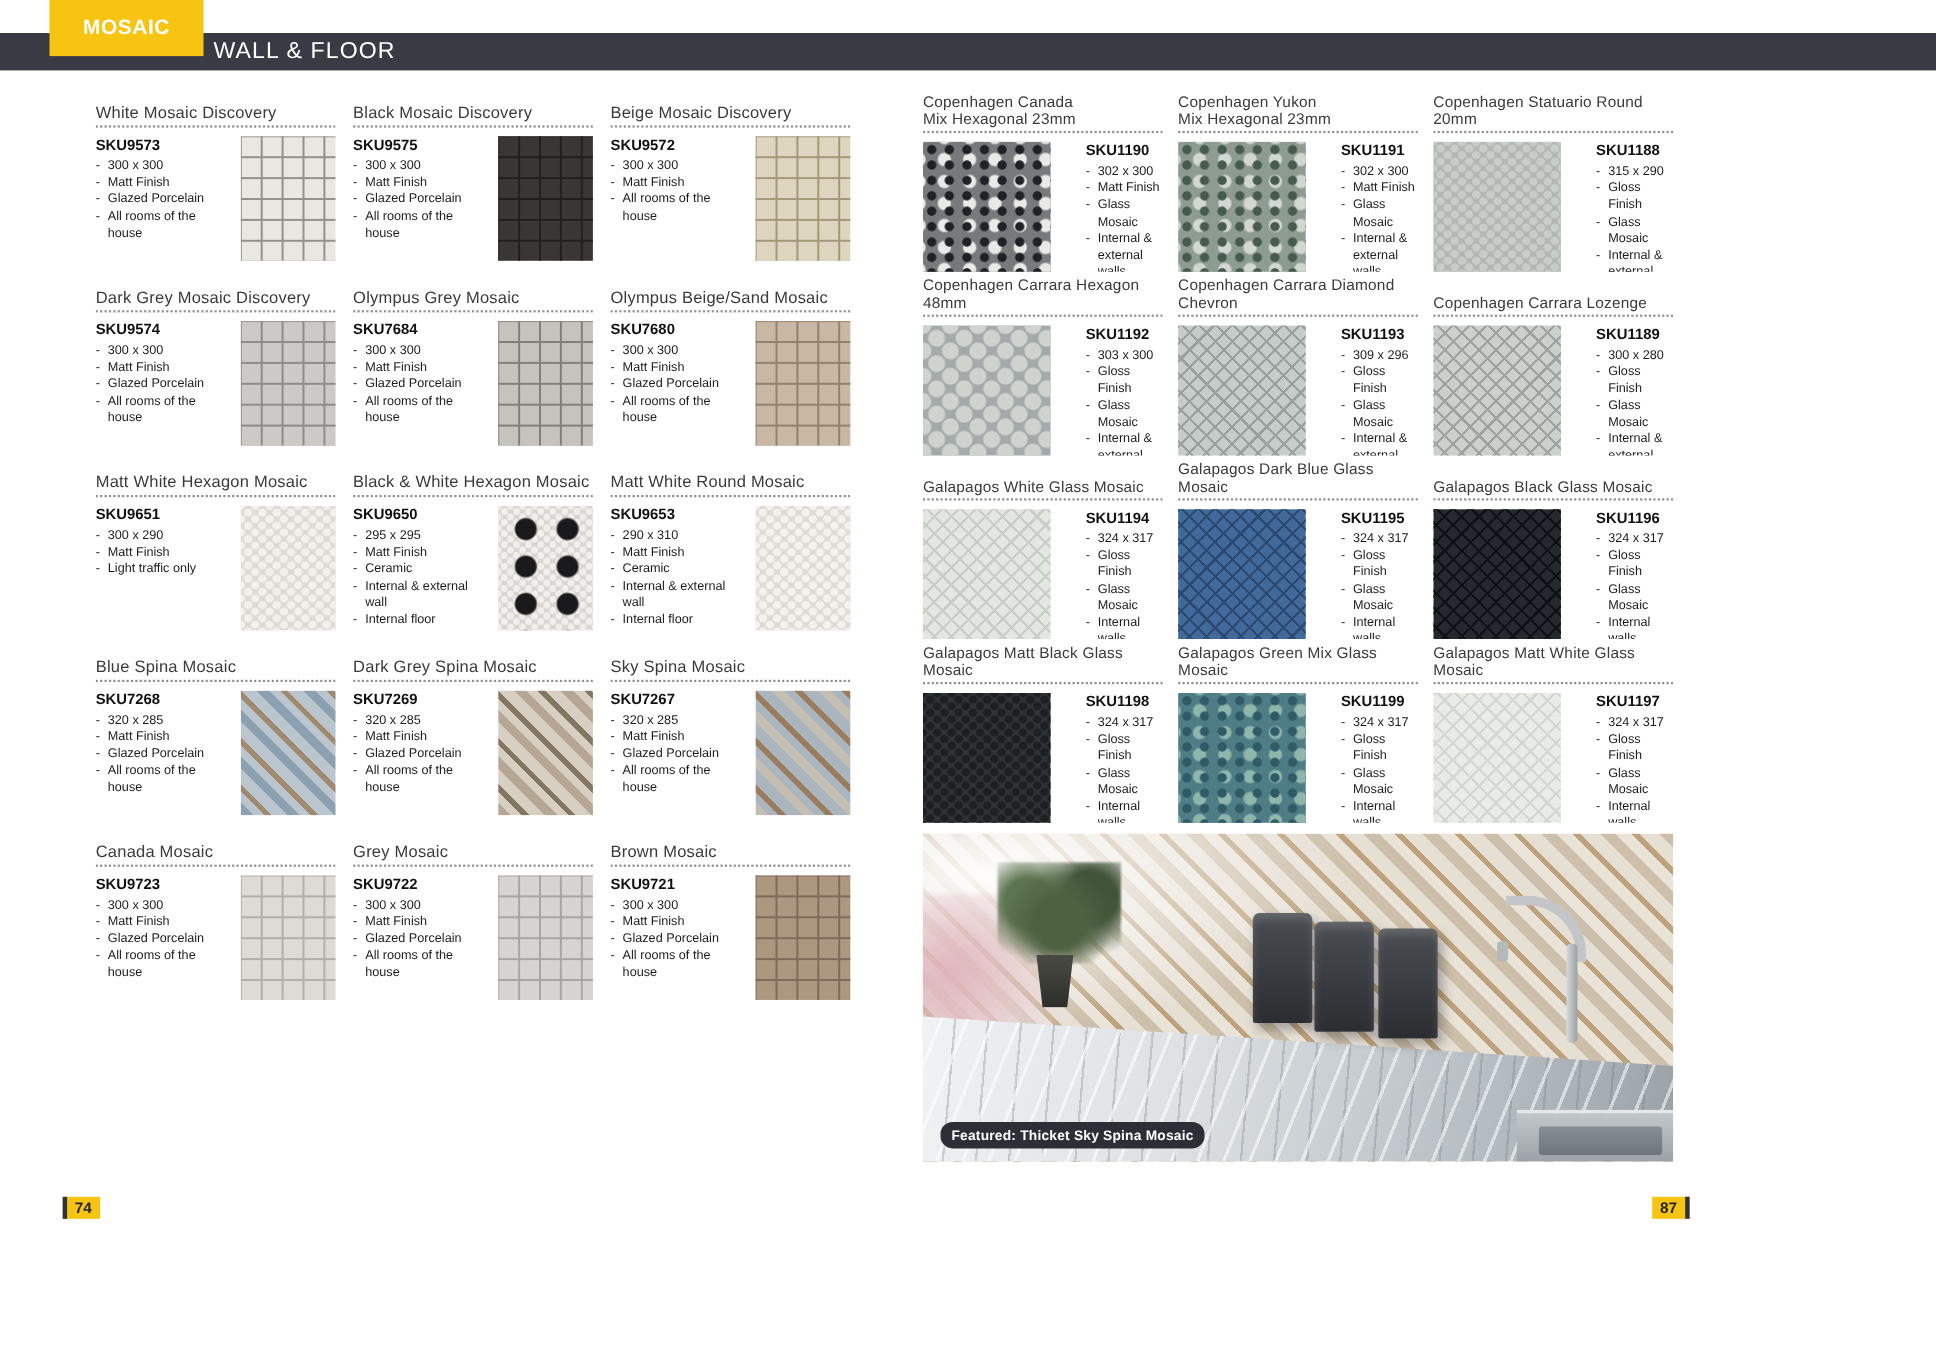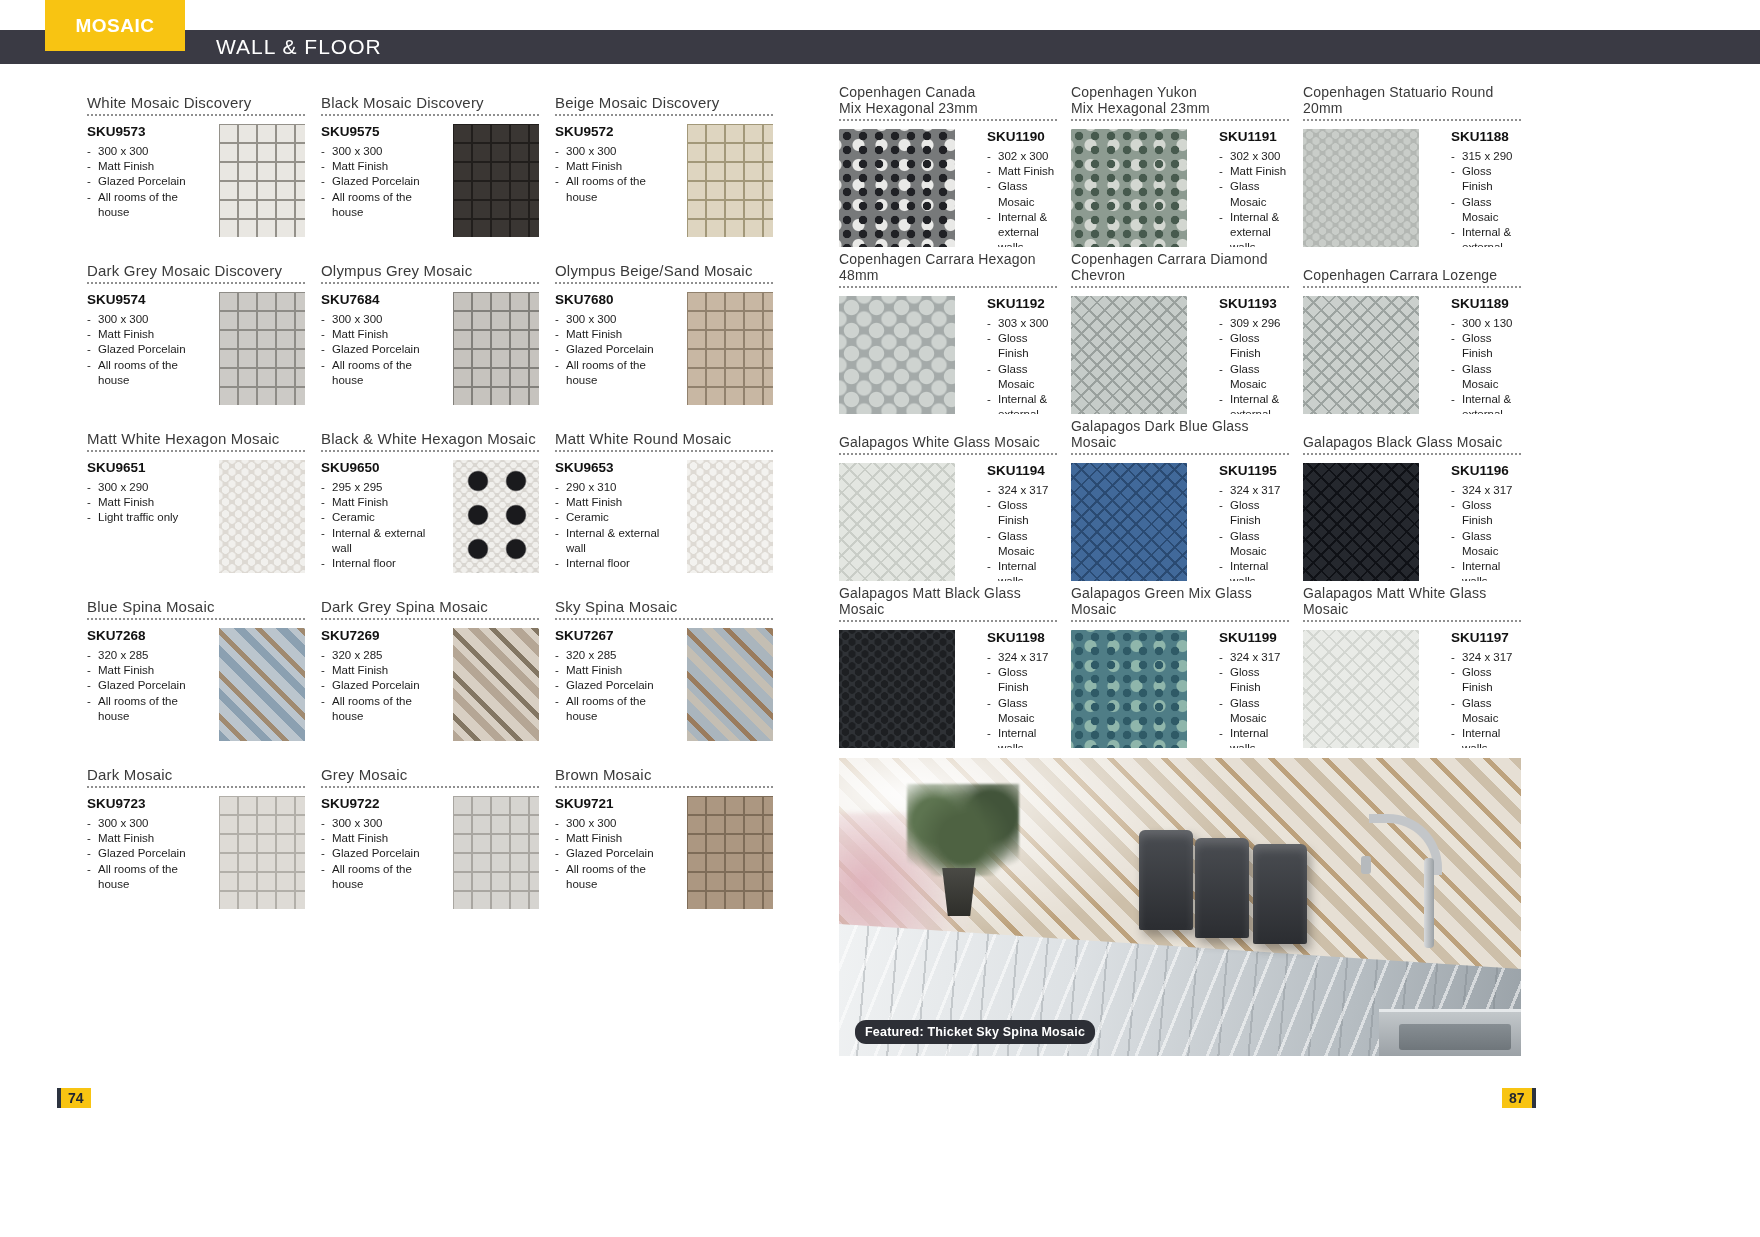--- a/index.html
+++ b/index.html
@@ -4,21 +4,21 @@
 <style>
   html,body{margin:0;padding:0;width:1760px;height:1237px;background:#fff;overflow:hidden;
     font-family:"Liberation Sans",sans-serif;color:#1c1c1c;}
   .sheet{position:relative;width:1760px;height:1237px;}
 
   
   header{position:relative;height:72px;}
   .hbar{position:absolute;left:0;right:0;top:30px;height:34px;background:var(--header_dark,#3a3a44);}
   .htab{position:absolute;left:45px;top:0;width:140px;height:51px;background:var(--accent_yellow,#f9c515);
     display:flex;align-items:center;justify-content:center;color:#fff;font-weight:bold;font-size:19px;letter-spacing:.5px;}
-  .htitle{position:absolute;left:216px;top:30px;height:34px;line-height:34px;color:#fff;font-size:21px;letter-spacing:1px;}
+  .htitle{position:absolute;left:194px;top:30px;height:34px;line-height:34px;color:#fff;font-size:21px;letter-spacing:1px;}
 
   main.content{display:flex;padding-left:87px;margin-top:22px;}
   .page{width:686px;}
   .page.right{width:682px;margin-left:66px;margin-top:-14px;}
   .grid{display:grid;grid-template-columns:218px 218px 218px;column-gap:16px;grid-auto-rows:168px;}
   .page.right .grid{column-gap:14px;grid-auto-rows:167px;}
 
   .card{overflow:hidden;}
   .title{margin:0 0 3px 0;font-size:15px;font-weight:400;color:#3a3a3a;letter-spacing:.2px;white-space:pre-line;}
   .right-card .title{font-size:14px;min-height:36px;display:flex;align-items:flex-end;}
@@ -314,21 +314,21 @@
                   <li>Matt Finish</li>
                   <li>Glazed Porcelain</li>
                   <li>All rooms of the house</li>
                 </ul>
       </div>
       <div class="swatch sw-herringbone" style="--c1: #c4beb3; --c2: #aab5bd; --c3: #9a7c5e;"></div>
     </div>
   </article>
 
   <article class="card left-card">
-    <h3 class="title">Dark Mosaic</h3>
+    <h3 class="title">Canada Mosaic</h3>
     <div class="dotline"></div>
     <div class="body">
       <div class="info">
         <div class="sku">SKU9723</div>
         <ul class="specs">
                   <li>300 x 300</li>
                   <li>Matt Finish</li>
                   <li>Glazed Porcelain</li>
                   <li>All rooms of the house</li>
                 </ul>
@@ -468,21 +468,21 @@
   </article>
 
   <article class="card right-card">
     <h3 class="title">Copenhagen Carrara Lozenge</h3>
     <div class="dotline"></div>
     <div class="body">
       <div class="swatch sw-lattice" style="--c1: #cbd0cd; --c2: #9ca3a0;"></div>
       <div class="info">
         <div class="sku">SKU1189</div>
         <ul class="specs">
-                  <li>300 x 130</li>
+                  <li>300 x 280</li>
                   <li>Gloss Finish</li>
                   <li>Glass Mosaic</li>
                   <li>Internal &amp; external walls</li>
                   <li>Internal floors</li>
                 </ul>
       </div>
     </div>
   </article>
 
   <article class="card right-card">

